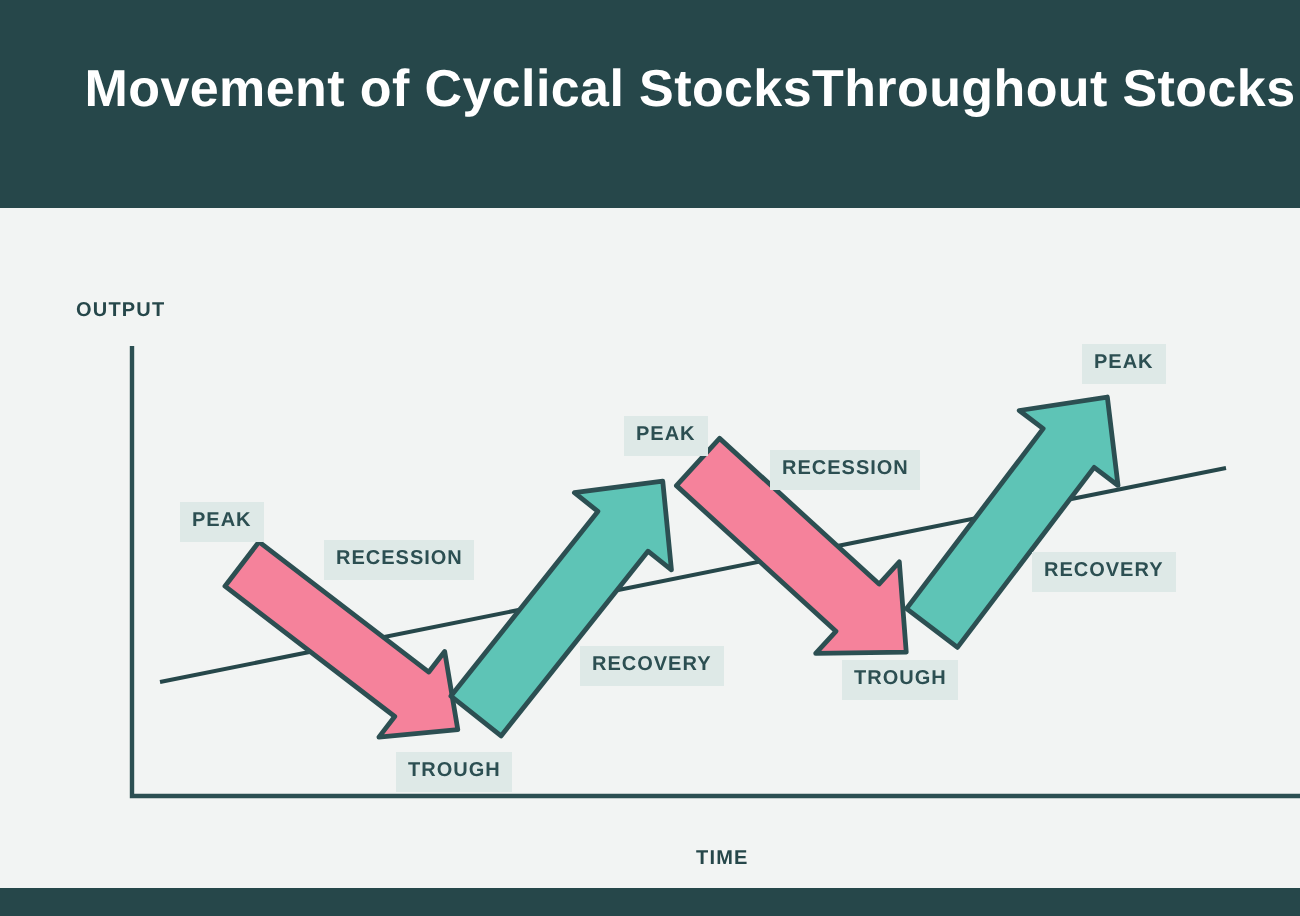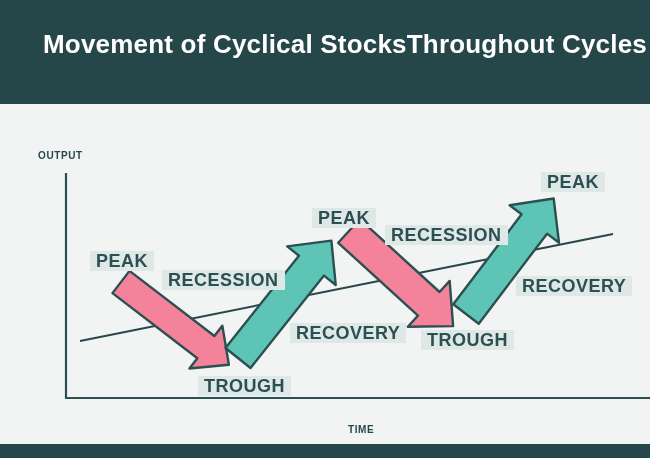--- a/index.html
+++ b/index.html
@@ -71,21 +71,21 @@
     color: #26474A;
     font-size: 10px;
     font-weight: bold;
     letter-spacing: 0.6px;
   }
   #output-caption { left: 38px; top: 26px; }
   #time-caption   { left: 348px; top: 300px; text-align: center; }
   .phase-label {
     position: absolute;
     color: #2C4F52;
-    font-size: 18px;
+    font-size: 10px;
     font-weight: bold;
     letter-spacing: 0.5px;
     background: #DEE9E7;
     padding: 3px 6px 3px 6px;
     white-space: nowrap;
     line-height: 14px;
   }
   #legend {
     position: absolute;
     left: 484px;
@@ -102,21 +102,21 @@
 </style>
 </head>
 <body>
 
 <div id="infographic">
 
   <div class="bar" id="header-bar"></div>
 
   <div id="title-block">
     <div class="title-line">Movement of Cyclical Stocks</div>
-    <div class="title-line">Throughout Cycles</div>
+    <div class="title-line">Throughout Stocks</div>
   </div>
 
   <div id="chart-area">
 
     <svg id="chart-svg" width="650" height="340" viewBox="0 0 650 340">
 
       <path d="M 66 49 L 66 274 L 650 274" fill="none" stroke="#2C4F52" stroke-width="2.2"></path>
 
       <line x1="80" y1="217" x2="613" y2="110" stroke="#26474A" stroke-width="2"></line>
 

